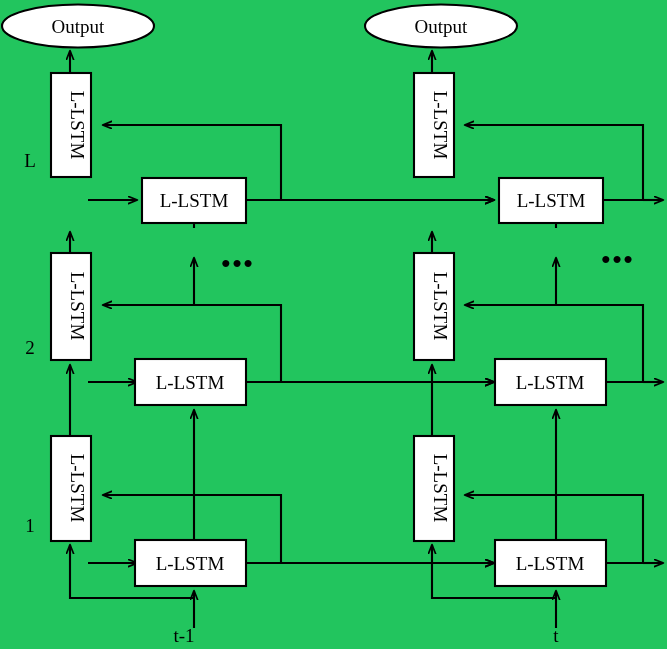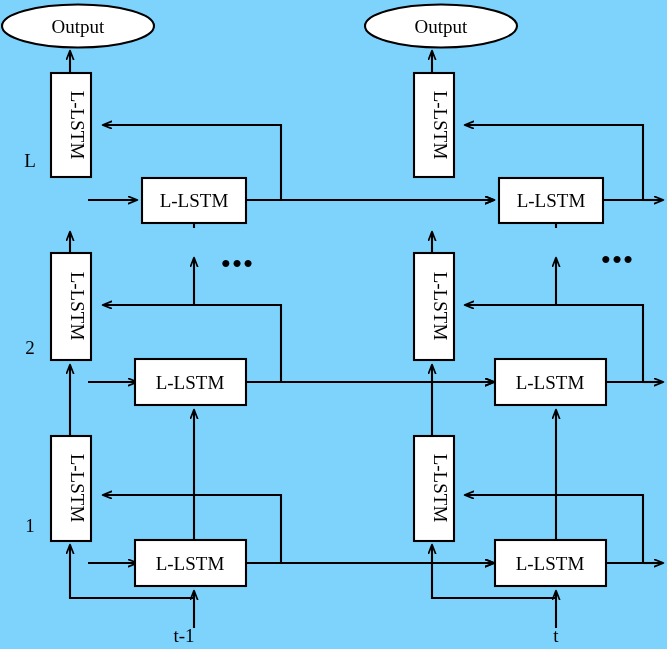--- a/index.html
+++ b/index.html
@@ -1,18 +1,18 @@
 <!DOCTYPE html>
 <html><head>
 <meta charset="utf-8">
 <style>
   html,body{margin:0;padding:0;background:#ffffff;}
   body{width:667px;height:649px;overflow:hidden;
        font-family:"Liberation Serif", serif;}
-  #diagram{position:relative;width:667px;height:649px;background:#7dd3fc;}
+  #diagram{position:relative;width:667px;height:649px;background:#22c55e;}
   svg{display:block;}
   .nodelabel{font-family:"Liberation Serif", serif;font-size:19px;fill:#000;}
   .axislabel{font-family:"Liberation Serif", serif;font-size:19px;fill:#000;}
   .dots{font-family:"Liberation Serif", serif;font-size:26px;fill:#000;font-weight:bold;letter-spacing:2px;}
 </style>
 </head>
 <body>
 
 <div id="diagram">
 <svg width="667" height="649" viewBox="0 0 667 649">

